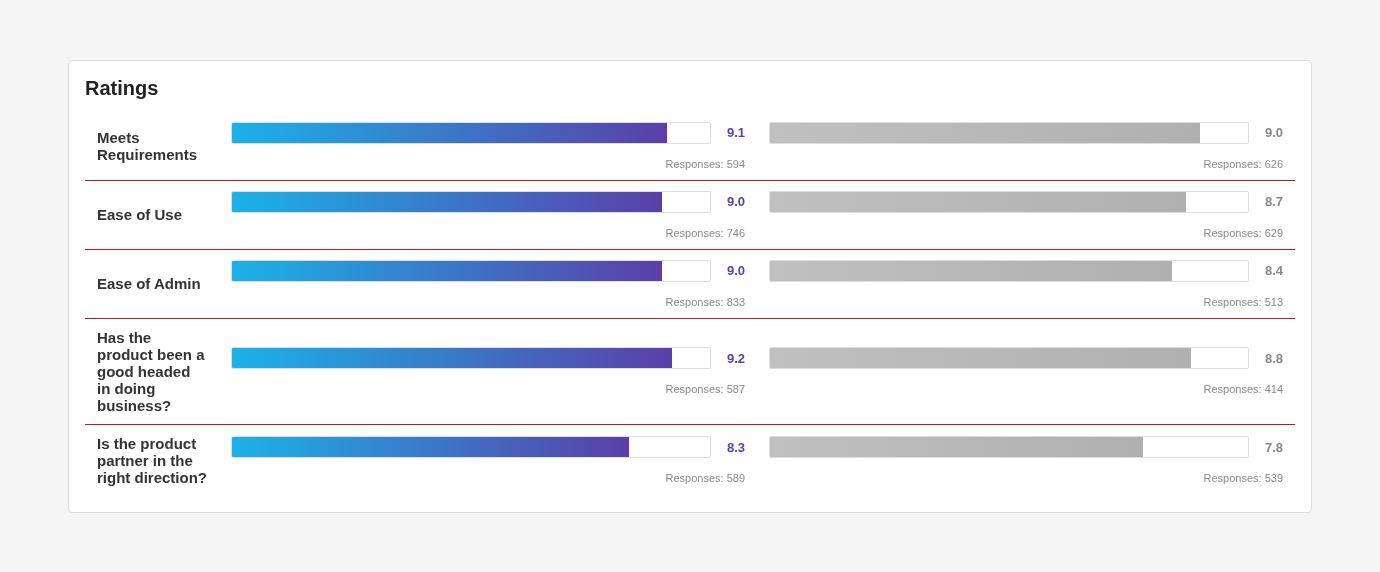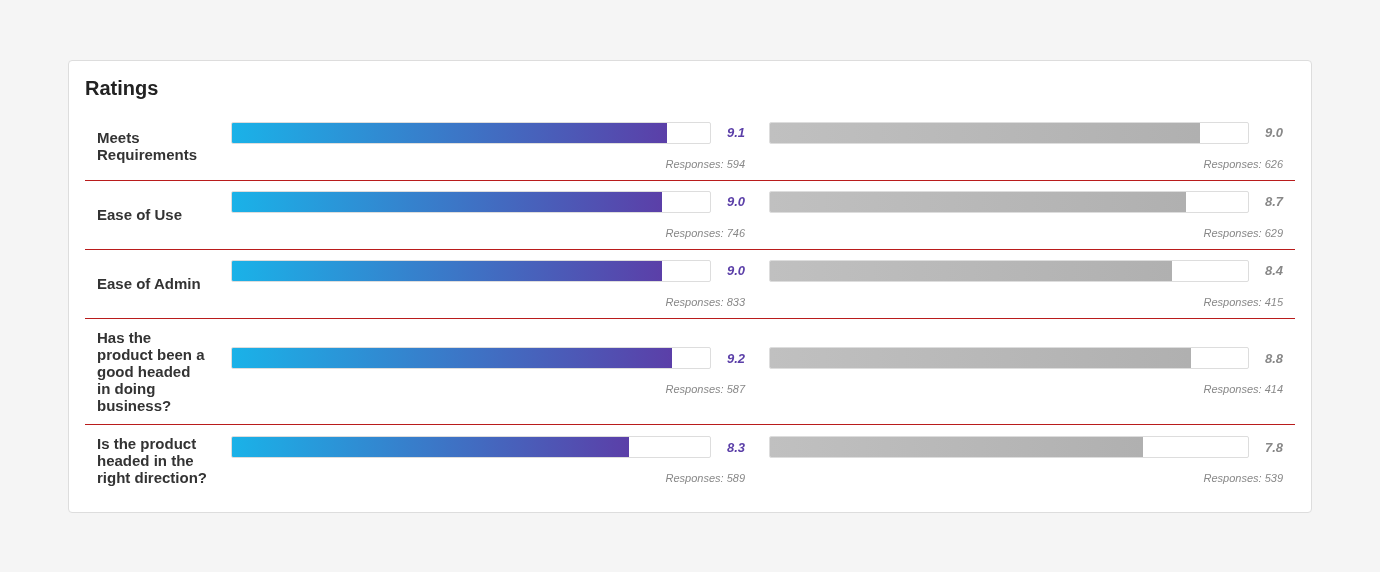--- a/index.html
+++ b/index.html
@@ -2,21 +2,21 @@
 <html><head>
   <meta charset="utf-8">
   <style>
     * { box-sizing: border-box; margin: 0; padding: 0; }
     body { font-family: Arial, sans-serif; background: #f5f5f5; display: flex; justify-content: center; align-items: center; min-height: 100vh; }
     .card { background: #fff; border: 1px solid #ddd; border-radius: 4px; width: 1244px; padding: 16px; }
     .title { font-size: 20px; font-weight: bold; color: #222; margin-bottom: 12px; }
     .table { width: 100%; border-collapse: collapse; }
     .table td { border-top: 1px solid #b91c1c; padding: 10px 12px; vertical-align: middle; }
     .label-cell { width: 240px; font-size: 15px; font-weight: 600; color: #333; }
-    .bar-cell { width: 530px; padding: 8px 12px; font-style: italic; }
+    .bar-cell { width: 530px; padding: 8px 12px; }
     .bar-wrapper { display: flex; flex-direction: column; }
     .bar-row { display: flex; align-items: center; gap: 6px; }
     .bar-track { width: 480px; height: 22px; background: #fff; border: 1px solid #ddd; position: relative; overflow: hidden; border-radius: 2px; }
     .bar-fill { height: 100%; background: linear-gradient(to right, #1ab2e8, #5b3fa8); }
     .bar-fill-gray { height: 100%; background: linear-gradient(to right, #c0c0c0, #b0b0b0); }
     .bar-fill-blue2 { height: 100%; background: linear-gradient(to right, #1ab2e8, #3a5ec0); }
     .score { font-size: 13px; font-weight: bold; color: #5b3fa8; min-width: 28px; text-align: right; }
     .score-gray { font-size: 13px; font-weight: bold; color: #888; min-width: 28px; text-align: right; }
     .responses { font-size: 11px; color: #888; text-align: right; margin-top: 14px; }
     .first-row td { border-top: none; }
@@ -92,21 +92,21 @@
     </div>
   </td>
           <td class="bar-cell">
     <div class="bar-wrapper">
       <div class="bar-row">
         <div class="bar-track">
           <div class="bar-fill-gray" style="width:84%"></div>
         </div>
         <span class="score-gray">8.4</span>
       </div>
-      <div class="responses">Responses: 415</div>
+      <div class="responses">Responses: 513</div>
     </div>
   </td>
         </tr>
         <tr>
           <td class="label-cell">Has the product been a good headed in doing business?</td>
           <td class="bar-cell">
     <div class="bar-wrapper">
       <div class="bar-row">
         <div class="bar-track">
           <div class="bar-fill" style="width:92%"></div>
@@ -122,21 +122,21 @@
         <div class="bar-track">
           <div class="bar-fill-gray" style="width:88%"></div>
         </div>
         <span class="score-gray">8.8</span>
       </div>
       <div class="responses">Responses: 414</div>
     </div>
   </td>
         </tr>
         <tr>
-          <td class="label-cell">Is the product headed in the right direction?</td>
+          <td class="label-cell">Is the product partner in the right direction?</td>
           <td class="bar-cell">
     <div class="bar-wrapper">
       <div class="bar-row">
         <div class="bar-track">
           <div class="bar-fill" style="width:83%"></div>
         </div>
         <span class="score">8.3</span>
       </div>
       <div class="responses">Responses: 589</div>
     </div>

